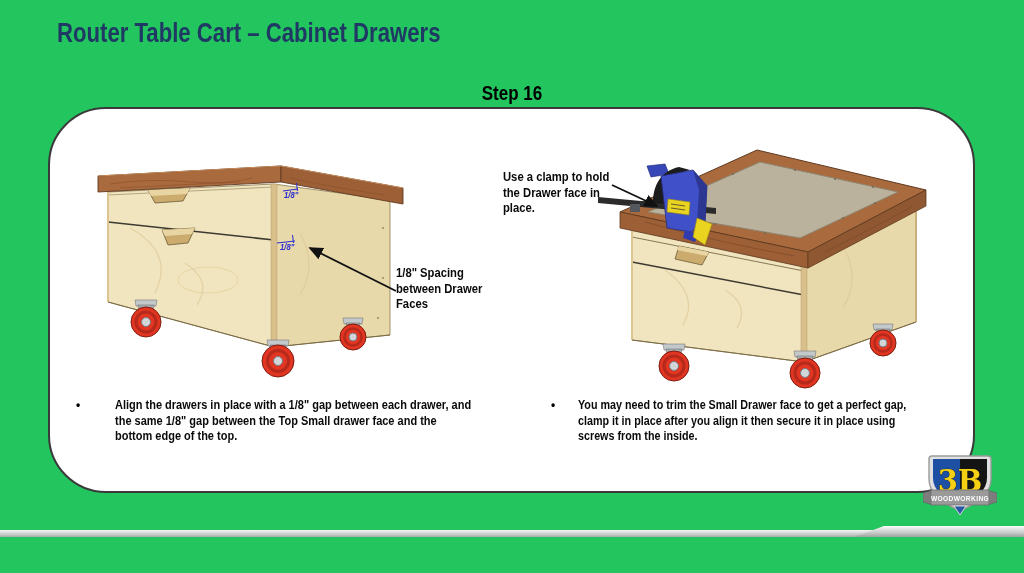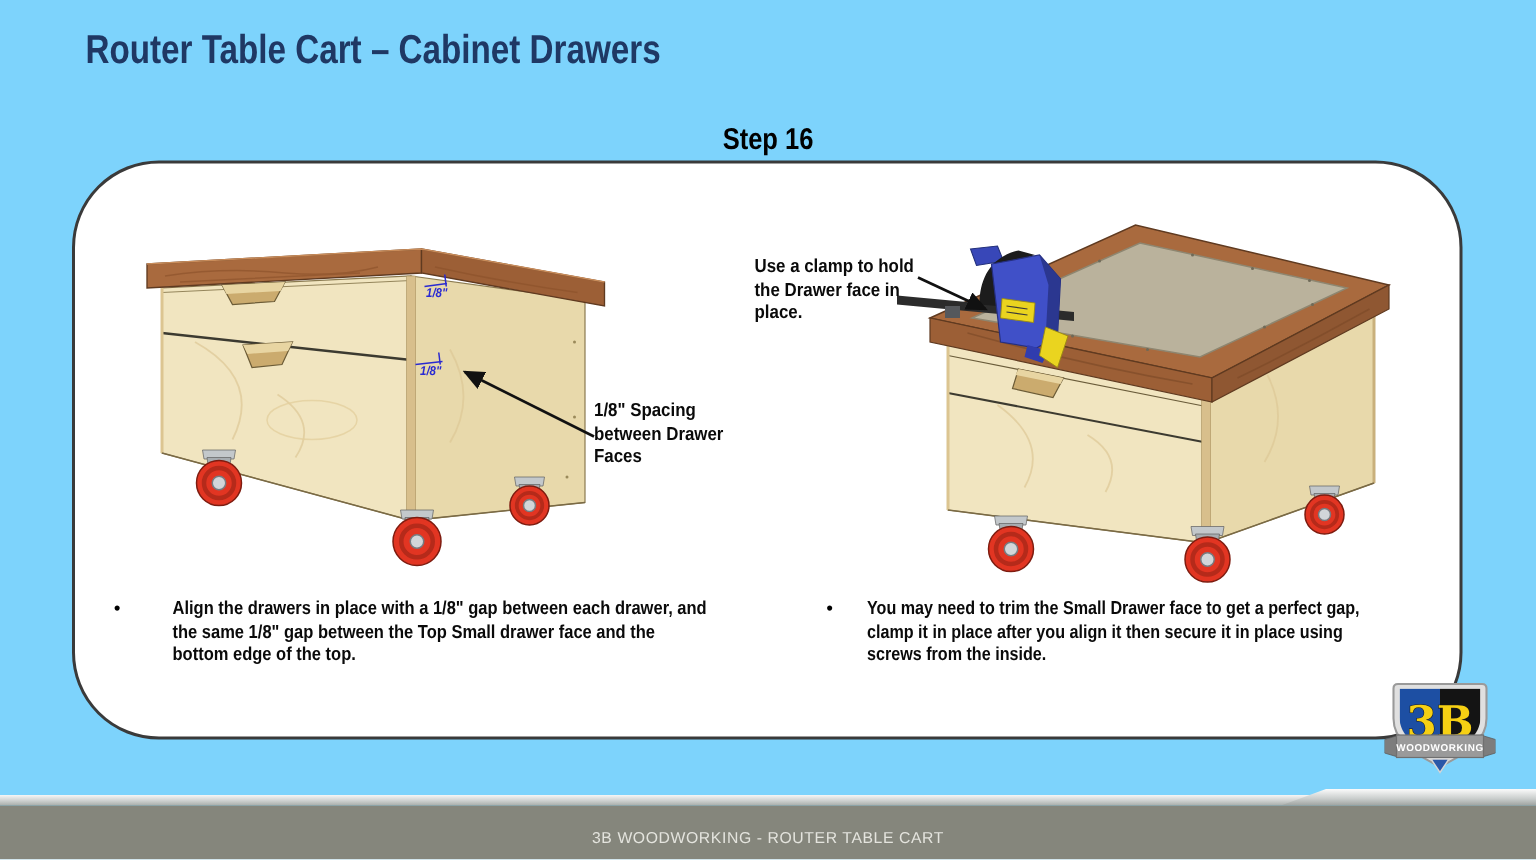--- a/index.html
+++ b/index.html
@@ -1,16 +1,16 @@
 <!DOCTYPE html>
 <html><head>
 <meta charset="utf-8">
 <style>
   html,body{margin:0;padding:0;background:#fff;}
-  .slide{position:relative;width:1024px;height:573px;background:#7dd3fc;overflow:hidden;
+  .slide{position:relative;width:1024px;height:573px;background:#22c55e;overflow:hidden;
          font-family:"Liberation Sans",sans-serif;}
   .title{position:absolute;left:57px;top:18px;font-size:27px;font-weight:bold;color:#1f3864;
          white-space:nowrap;transform:scaleX(.82);transform-origin:left top;}
   .step{position:absolute;left:0;right:0;top:82px;text-align:center;font-size:20px;font-weight:bold;
         color:#000;transform:scaleX(.85);}
   .panel{position:absolute;left:48px;top:107px;width:927px;height:386px;box-sizing:border-box;
          border:2px solid #3a3a3a;border-radius:58px;background:#fff;}
   .cab{position:absolute;}
   .overlay{position:absolute;left:0;top:0;width:1024px;height:573px;pointer-events:none;}
   .dim{position:absolute;color:#2a2ad2;font-size:8.5px;font-weight:bold;font-style:italic;
@@ -196,23 +196,20 @@
   <div class="btext l" style="left:115px;top:398px">Align the drawers in place with a 1/8" gap between each drawer, and
 the same 1/8" gap between the Top Small drawer face and the
 bottom edge of the top.</div>
   <span class="bdot" style="left:551px;top:398px">•</span>
   <div class="btext r" style="left:578px;top:398px">You may need to trim the Small Drawer face to get a perfect gap,
 clamp it in place after you align it then secure it in place using
 screws from the inside.</div>
 
   <div class="strip"></div>
   <div class="swoosh"></div>
-  <div class="footerbar">
-    <span>3B WOODWORKING - ROUTER TABLE CART</span>
-  </div>
 
   <svg class="logo" width="74" height="64" viewBox="0 0 74 64">
     <defs>
       <clipPath id="shieldClip">
         <path d="M10,4 H64 V23 C64,35 54,43 37,50 C20,43 10,35 10,23 Z"></path>
       </clipPath>
     </defs>
     <path d="M9,1 H65 Q68,1 68,4 V24 C68,38 56,47 37,56 C18,47 6,38 6,24 V4 Q6,1 9,1 Z" fill="#e0e0e0" stroke="#9a9a9a" stroke-width="1.4"></path>
     <g clip-path="url(#shieldClip)">
       <rect x="10" y="4" width="27" height="48" fill="#1d4fa3"></rect>

